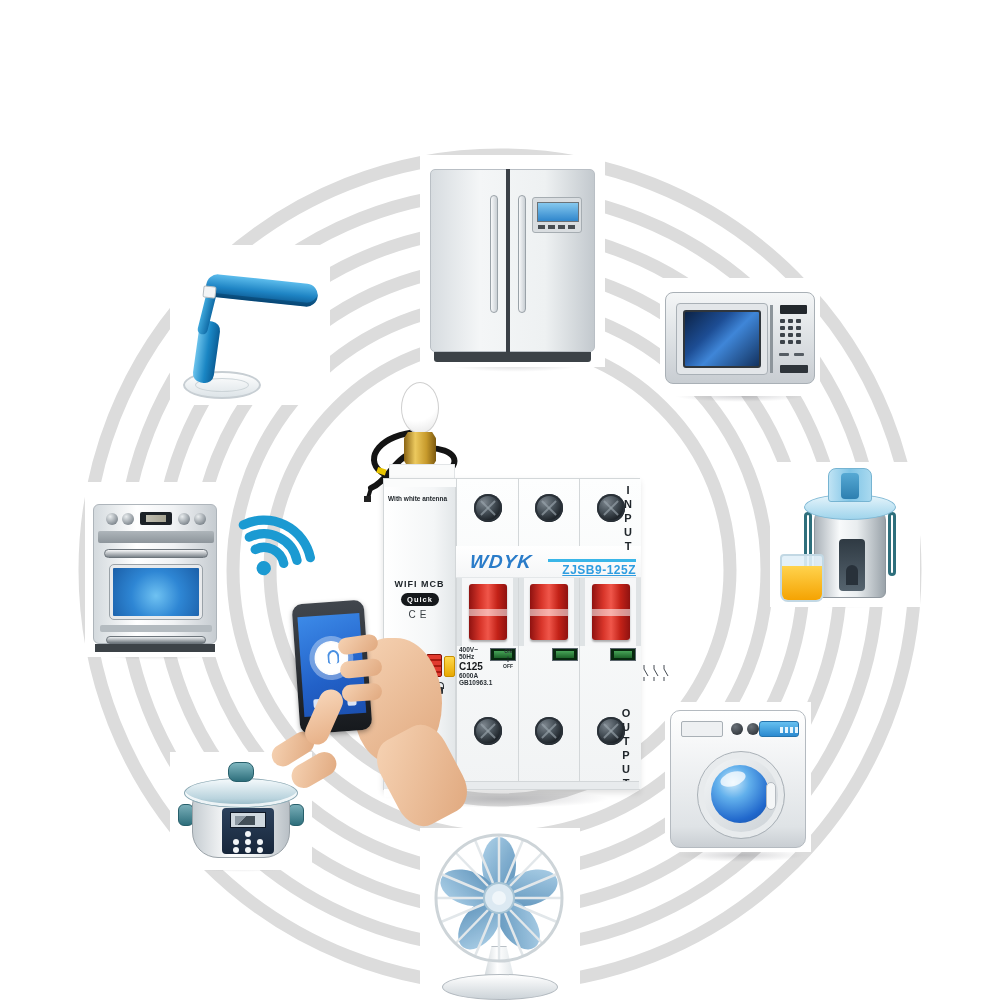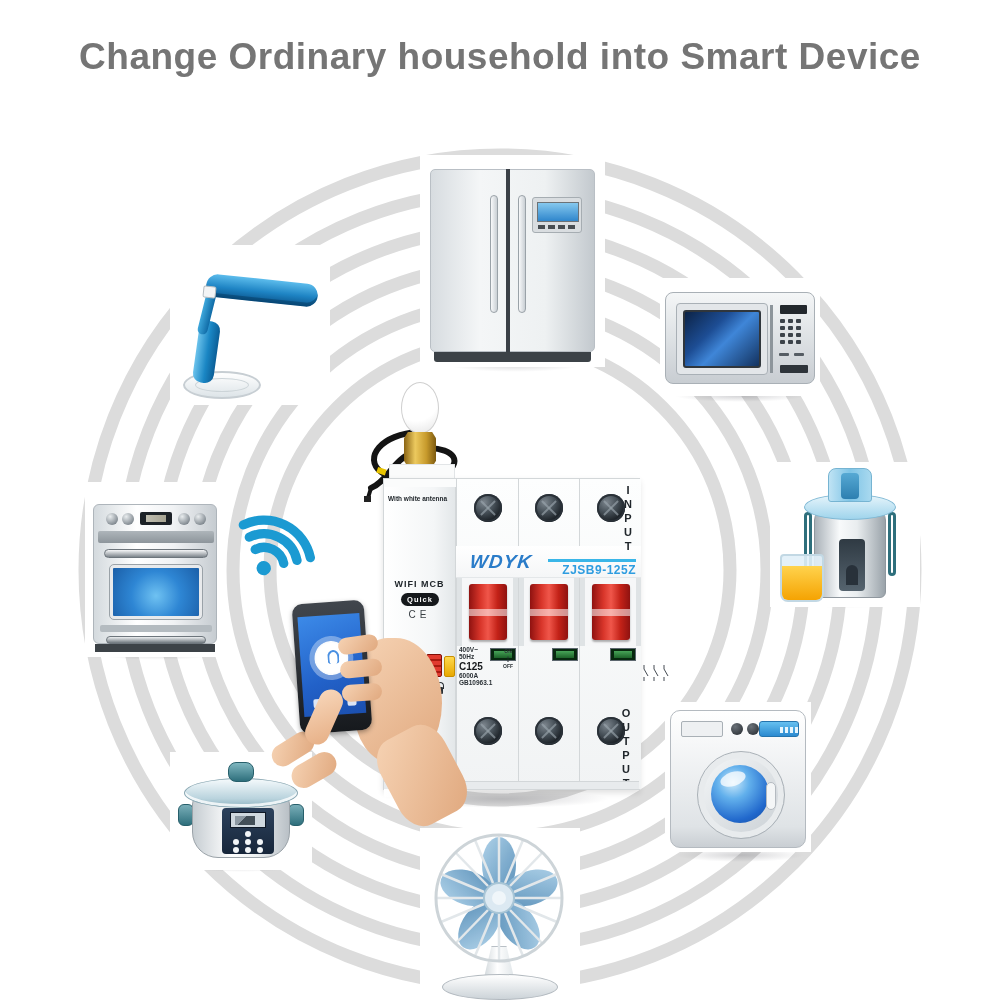--- a/index.html
+++ b/index.html
@@ -198,21 +198,21 @@
            background:#9aa4ac; opacity:.65; }
   .screw::before{ transform:rotate(45deg);} .screw::after{ transform:rotate(-45deg);}
   .screw.top { top:15px; } .screw.bot { top:238px; }
   .gwin { position:absolute; top:169px; width:26px; height:13px; background:#07280f; border:1px solid #5c666e; }
   .gwin::before { content:""; position:absolute; inset:2px 3px; background:linear-gradient(#47a357,#1c6329); }
   .brandband { position:absolute; left:72px; top:67px; width:185px; height:32px;
                background:linear-gradient(#ffffff,#f5f6f7); border-bottom:1px solid #e4e7e9; }
   .brand { position:absolute; left:14px; top:5px; font-size:19px; font-weight:800; font-style:italic;
            color:#2a7cc9; letter-spacing:1px; transform:skewX(-6deg); }
   .brandline { position:absolute; left:92px; right:5px; top:13px; height:3px; background:#3ab6e8; }
-  .model { position:absolute; right:5px; top:17px; font-size:12px; font-weight:700; color:#2f9de0; letter-spacing:0.5px; }
+  .model { position:absolute; right:5px; top:17px; font-size:12px; font-weight:700; color:#2f9de0; letter-spacing:0.5px;text-decoration:underline; }
   .vlabel { position:absolute; writing-mode:vertical-rl; text-orientation:upright; font-weight:700;
             font-size:11px; letter-spacing:2px; color:#20262b; }
   .s65 { font-size:6.5px; font-weight:700; color:#2a3035; line-height:1.15; }
   .lbl-ant { position:absolute; left:4px; top:8px; font-size:6.5px; font-weight:700; color:#20262b; white-space:nowrap; }
   .lbl-type { position:absolute; left:0; top:92px; width:100%; text-align:center; font-size:9px; font-weight:800; color:#20262b; letter-spacing:1px; }
   .wifi-pill { position:absolute; left:17px; top:106px; width:38px; height:13px; border-radius:7px; background:#15181b;
                color:#fff; font-size:7.5px; font-weight:800; text-align:center; line-height:13px; letter-spacing:1px; }
   .lbl-ce { position:absolute; left:0; top:122px; width:100%; text-align:center; font-size:10px; color:#3a4045; letter-spacing:4px; font-weight:400; }
   .slider { position:absolute; left:5px; top:172px; width:27px; height:9px; border-radius:2px;
             background:linear-gradient(90deg,#8e979d 0 45%,#dde1e4 45%); border:1px solid #7e878d; }
@@ -248,21 +248,20 @@
       <circle cx="500" cy="570" r="230"></circle>
         <circle cx="500" cy="570" r="267"></circle>
       <circle cx="500" cy="570" r="304"></circle>
         <circle cx="500" cy="570" r="341"></circle>
       <circle cx="500" cy="570" r="378"></circle>
         <circle cx="500" cy="570" r="415"></circle>
     </g>
   </svg>
 
   <div class="title">
-    <div class="t2">Change Ordinary household into Smart Device</div>
   </div>
 
   <div class="shadow" style="left:445px;top:356px;width:140px;height:16px;"></div>
   <div class="shadow" style="left:675px;top:390px;width:130px;height:12px;"></div>
   <div class="shadow" style="left:785px;top:596px;width:125px;height:12px;"></div>
   <div class="shadow" style="left:675px;top:848px;width:130px;height:14px;"></div>
   <div class="shadow" style="left:440px;top:972px;width:135px;height:16px;"></div>
   <div class="shadow" style="left:180px;top:860px;width:120px;height:12px;"></div>
   <div class="shadow" style="left:92px;top:646px;width:130px;height:14px;"></div>
   <div class="shadow" style="left:205px;top:388px;width:110px;height:14px;"></div>

